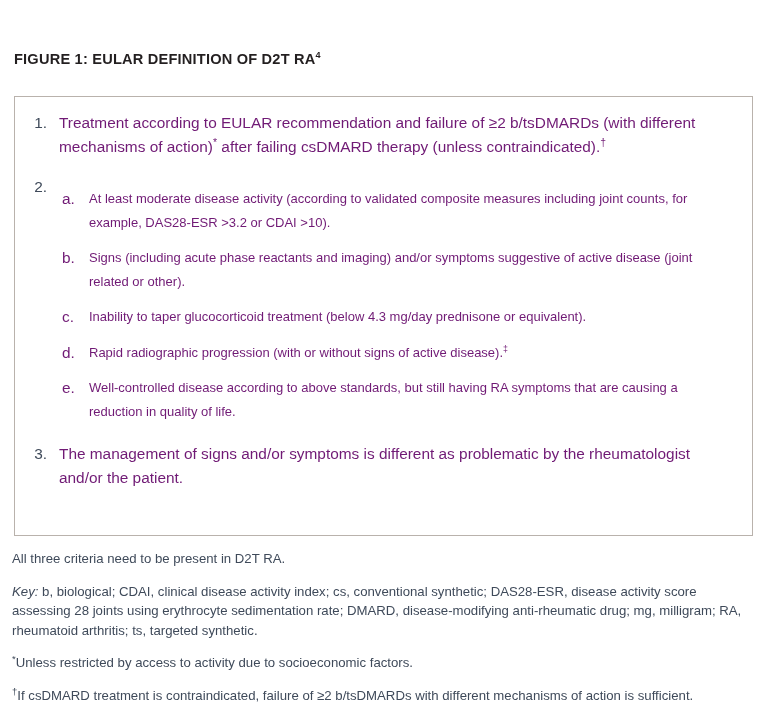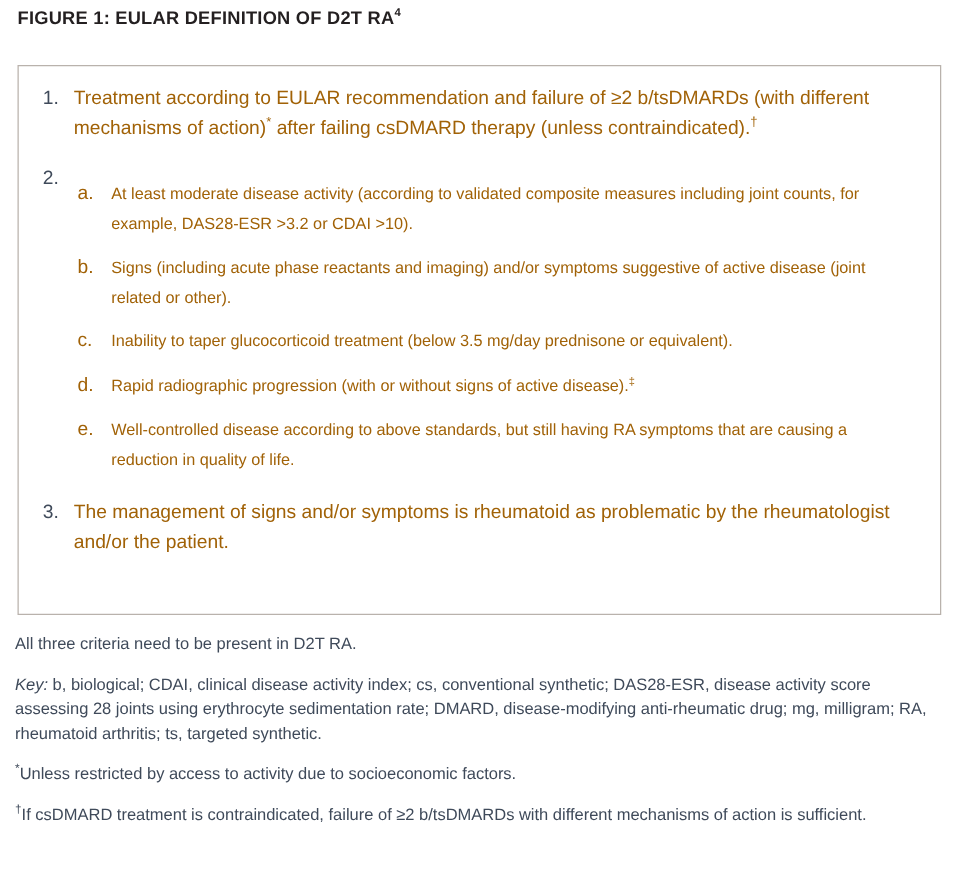--- a/index.html
+++ b/index.html
@@ -14,20 +14,21 @@
     color: #3f4a5a;
     -webkit-font-smoothing: antialiased;
     overflow: hidden;
   }
 
   .page {
     position: relative;
     width: 768px;
     height: 583px;
     box-sizing: border-box;
+    margin-top: 44px;
   }
 
   
   .figure-title {
     position: absolute;
     left: 14px;
     top: 7px;
     font-size: 14.6px;
     font-weight: bold;
     letter-spacing: 0.2px;
@@ -71,21 +72,21 @@
     padding-right: 12px;
     box-sizing: border-box;
     font-size: 15.4px;
     line-height: 23.5px;
     color: #3f4a5a;
   }
   .num-body {
     flex: 1 1 auto;
     font-size: 15.4px;
     line-height: 23.5px;
-    color: #a16207;
+    color: #701a75;
   }
 
   
   .sub-list {
     margin-top: 12px;
   }
   .sub-item {
     display: flex;
     align-items: flex-start;
     margin-bottom: 12px;
@@ -160,40 +161,40 @@
               <div class="sub-body">At least moderate disease activity (according to validated composite measures including joint counts, for example, DAS28-ESR &gt;3.2 or CDAI &gt;10).</div>
             </div>
 
             <div class="sub-item">
               <div class="sub-marker">b.</div>
               <div class="sub-body">Signs (including acute phase reactants and imaging) and/or symptoms suggestive of active disease (joint related or other).</div>
             </div>
 
             <div class="sub-item">
               <div class="sub-marker">c.</div>
-              <div class="sub-body">Inability to taper glucocorticoid treatment (below 3.5 mg/day prednisone or equivalent).</div>
+              <div class="sub-body">Inability to taper glucocorticoid treatment (below 4.3 mg/day prednisone or equivalent).</div>
             </div>
 
             <div class="sub-item">
               <div class="sub-marker">d.</div>
               <div class="sub-body"><span>Rapid radiographic progression (with or without signs of active disease).</span><sup class="fn">‡</sup></div>
             </div>
 
             <div class="sub-item">
               <div class="sub-marker">e.</div>
               <div class="sub-body">Well-controlled disease according to above standards, but still having RA symptoms that are causing a reduction in quality of life.</div>
             </div>
 
           </div>
         </div>
       </div>
 
       <div class="num-item">
         <div class="num-marker">3.</div>
-        <div class="num-body">The management of signs and/or symptoms is rheumatoid as problematic by the rheumatologist and/or the patient.</div>
+        <div class="num-body">The management of signs and/or symptoms is different as problematic by the rheumatologist and/or the patient.</div>
       </div>
 
     </div>
   </div>
 
   <div class="notes">
 
     <div class="note">All three criteria need to be present in D2T RA.</div>
 
     <div class="note"><span class="key-label">Key:</span><span> b, biological; CDAI, clinical disease activity index; cs, conventional synthetic; DAS28-ESR, disease activity score assessing 28 joints using erythrocyte sedimentation rate; DMARD, disease-modifying anti-rheumatic drug; mg, milligram; RA, rheumatoid arthritis; ts, targeted synthetic.</span></div>

